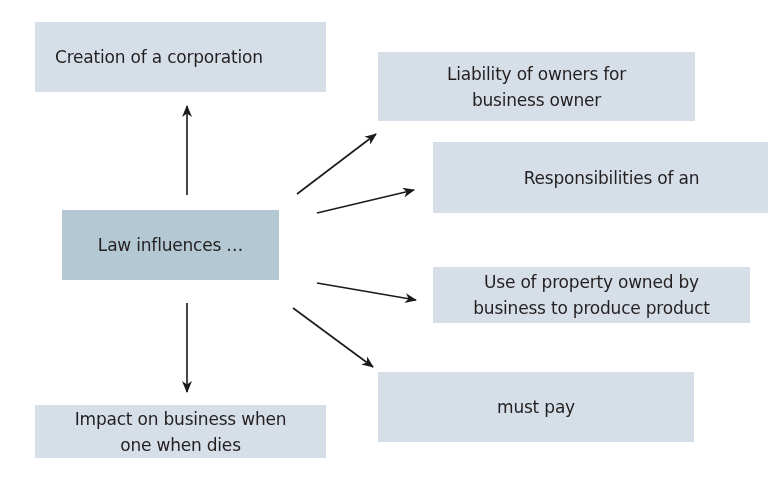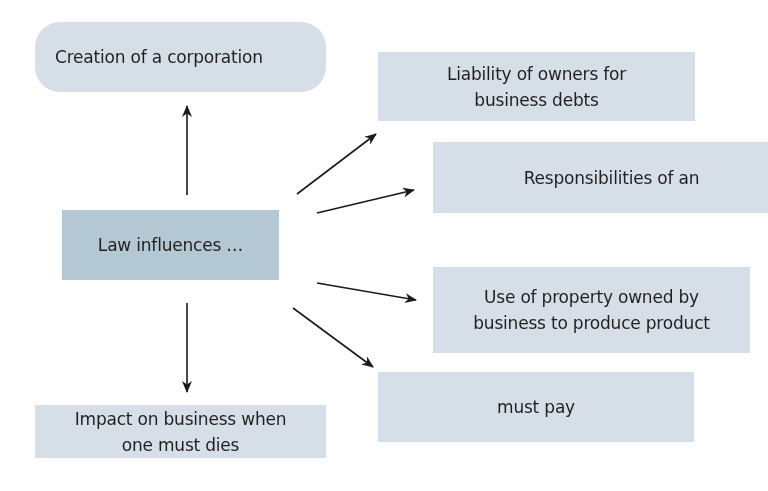--- a/index.html
+++ b/index.html
@@ -37,49 +37,49 @@
       left: 0; top: 0;
       width: 768px; height: 491px;
       pointer-events: none;
     }
   </style>
 </head>
 <body>
 
 <div class="canvas">
 
-  <div class="box outcome left-aligned" style="left:35px; top:22px; width:291px; height:70px;border-radius:25px;">
+  <div class="box outcome left-aligned" style="left:35px; top:22px; width:291px; height:70px;">
     <span>Creation of a corporation</span>
   </div>
 
   <div class="box outcome" style="left:378px; top:52px; width:317px; height:69px; flex-direction:column;">
     <span>Liability of owners for</span>
-    <span>business debts</span>
+    <span>business owner</span>
   </div>
 
   <div class="box outcome" style="left:433px; top:142px; width:357px; height:71px; flex-direction:column;">
     <span>Responsibilities of an</span>
   </div>
 
   <div class="box center" style="left:62px; top:210px; width:217px; height:70px;">
     <span>Law influences …</span>
   </div>
 
-  <div class="box outcome" style="left:433px; top:267px; width:317px; height:86px; flex-direction:column;text-align:right;">
+  <div class="box outcome" style="left:433px; top:267px; width:317px; height:56px; flex-direction:column;text-align:right;">
     <span>Use of property owned by</span>
     <span>business to produce product</span>
   </div>
 
   <div class="box outcome" style="left:378px; top:372px; width:316px; height:70px; flex-direction:column;">
     <span>must pay</span>
   </div>
 
   <div class="box outcome" style="left:35px; top:405px; width:291px; height:53px; flex-direction:column;">
     <span>Impact on business when</span>
-    <span>one must dies</span>
+    <span>one when dies</span>
   </div>
 
   <svg class="arrows" viewBox="0 0 768 491">
     <defs>
       <marker id="ah" viewBox="0 0 12 10" refX="11" refY="5" markerWidth="12" markerHeight="10" markerUnits="userSpaceOnUse" orient="auto">
         <path d="M0,0 L12,5 L0,10 L3.5,5 Z" fill="#1a1a1a"></path>
       </marker>
     </defs>
     <g stroke="#1a1a1a" stroke-width="1.6" fill="none">
       <line x1="187" y1="195" x2="187" y2="106" marker-end="url(#ah)"></line>

